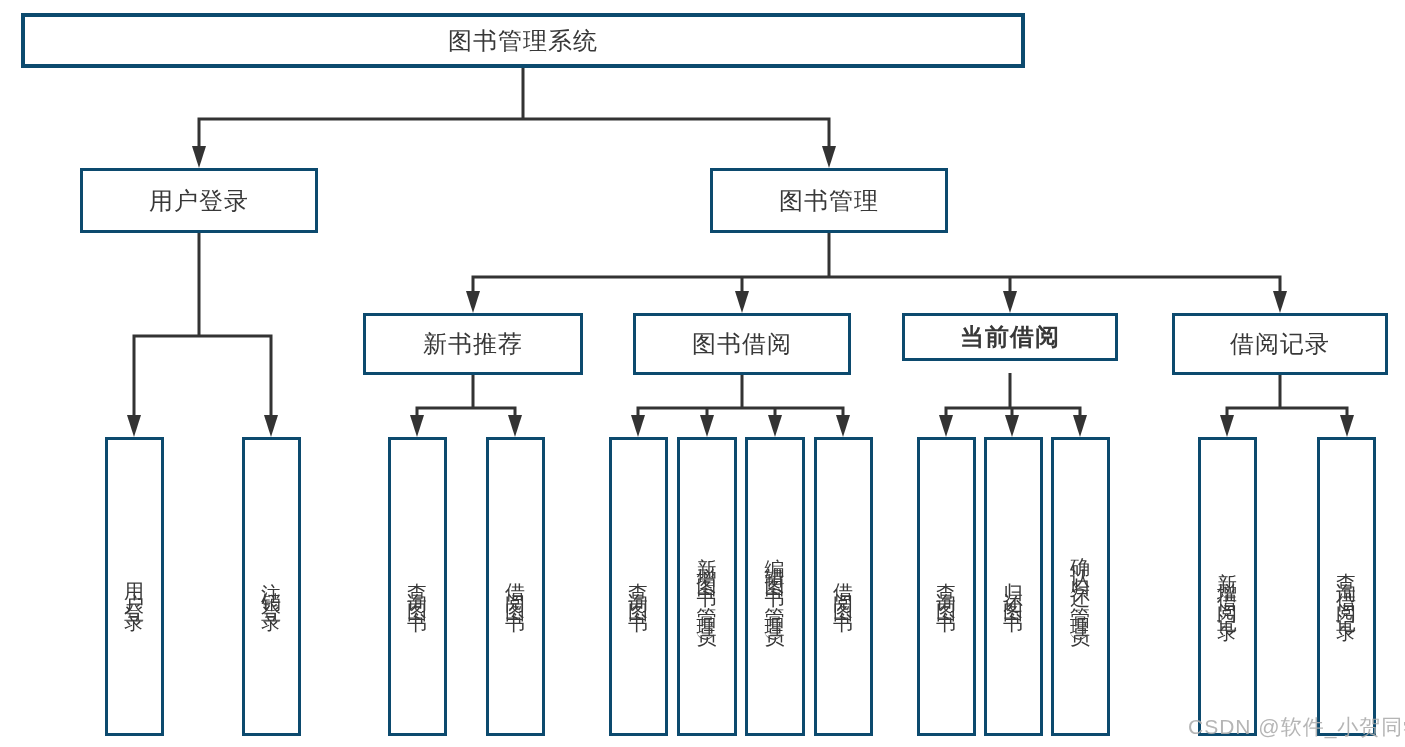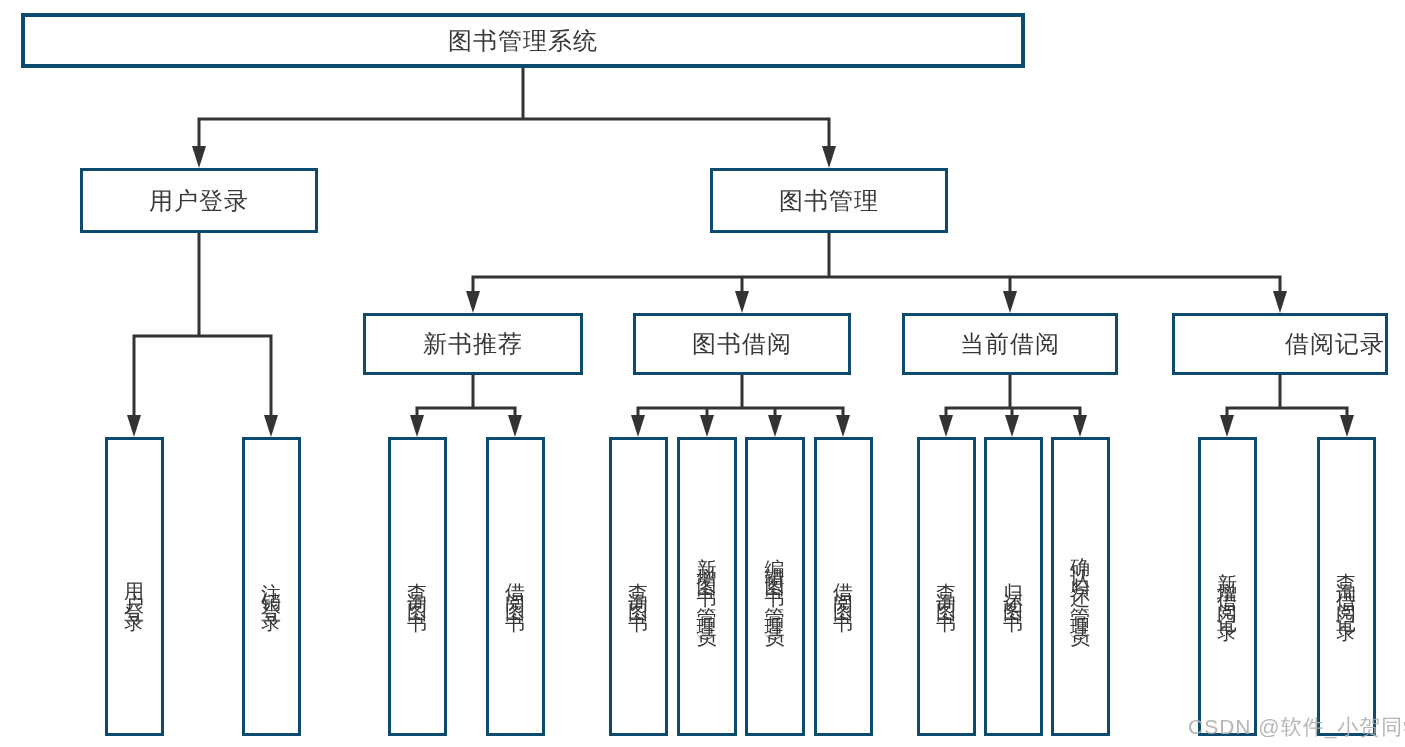--- a/index.html
+++ b/index.html
@@ -95,24 +95,24 @@
   <div class="box hbox" style="left:363px; top:313px; width:220px; height:62px;">
     <span>新书推荐</span>
   </div>
 
   <div class="box hbox" style="left:710px; top:168px; width:238px; height:65px;">
     <span>图书管理</span>
   </div>
   <div class="box hbox" style="left:633px; top:313px; width:218px; height:62px;">
     <span>图书借阅</span>
   </div>
-  <div class="box hbox" style="left:902px; top:313px; width:216px; height:62px;">
+  <div class="box hbox" style="left:902px; top:313px; width:216px; height:48px;font-weight:bold;">
     <span>当前借阅</span>
   </div>
-  <div class="box hbox" style="left:1172px; top:313px; width:216px; height:62px;justify-content:flex-end;">
+  <div class="box hbox" style="left:1172px; top:313px; width:216px; height:62px;">
     <span>借阅记录</span>
   </div>
 
   <div class="box vbox" style="left:105px; top:437px; width:59px; height:299px;">
     <span class="vtext">用户登录</span>
   </div>
   <div class="box vbox" style="left:242px; top:437px; width:59px; height:299px;">
     <span class="vtext">注销登录</span>
   </div>
 

